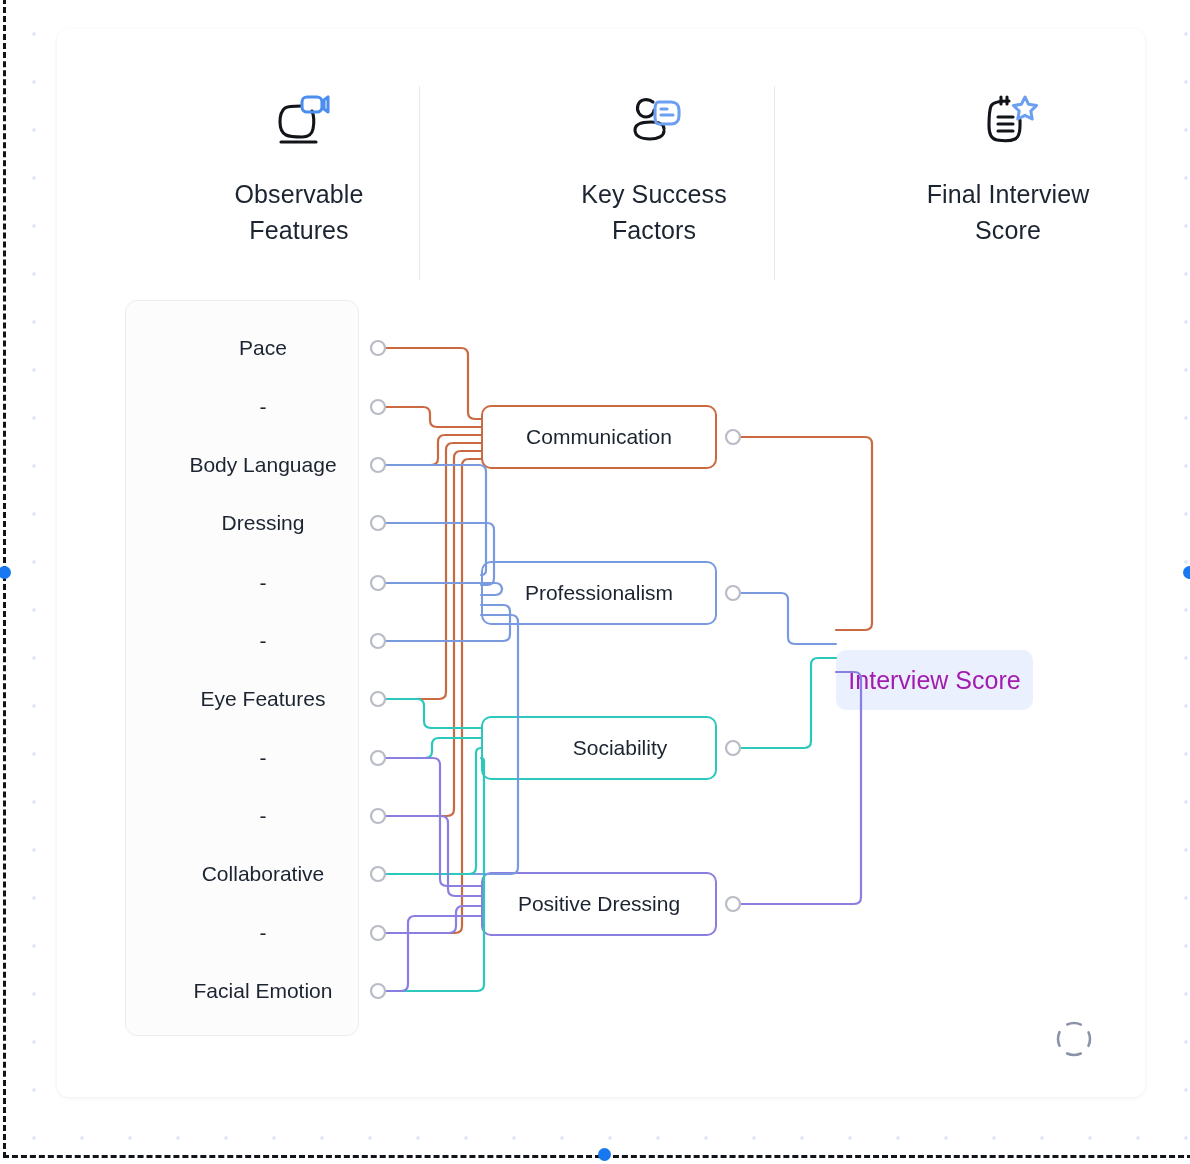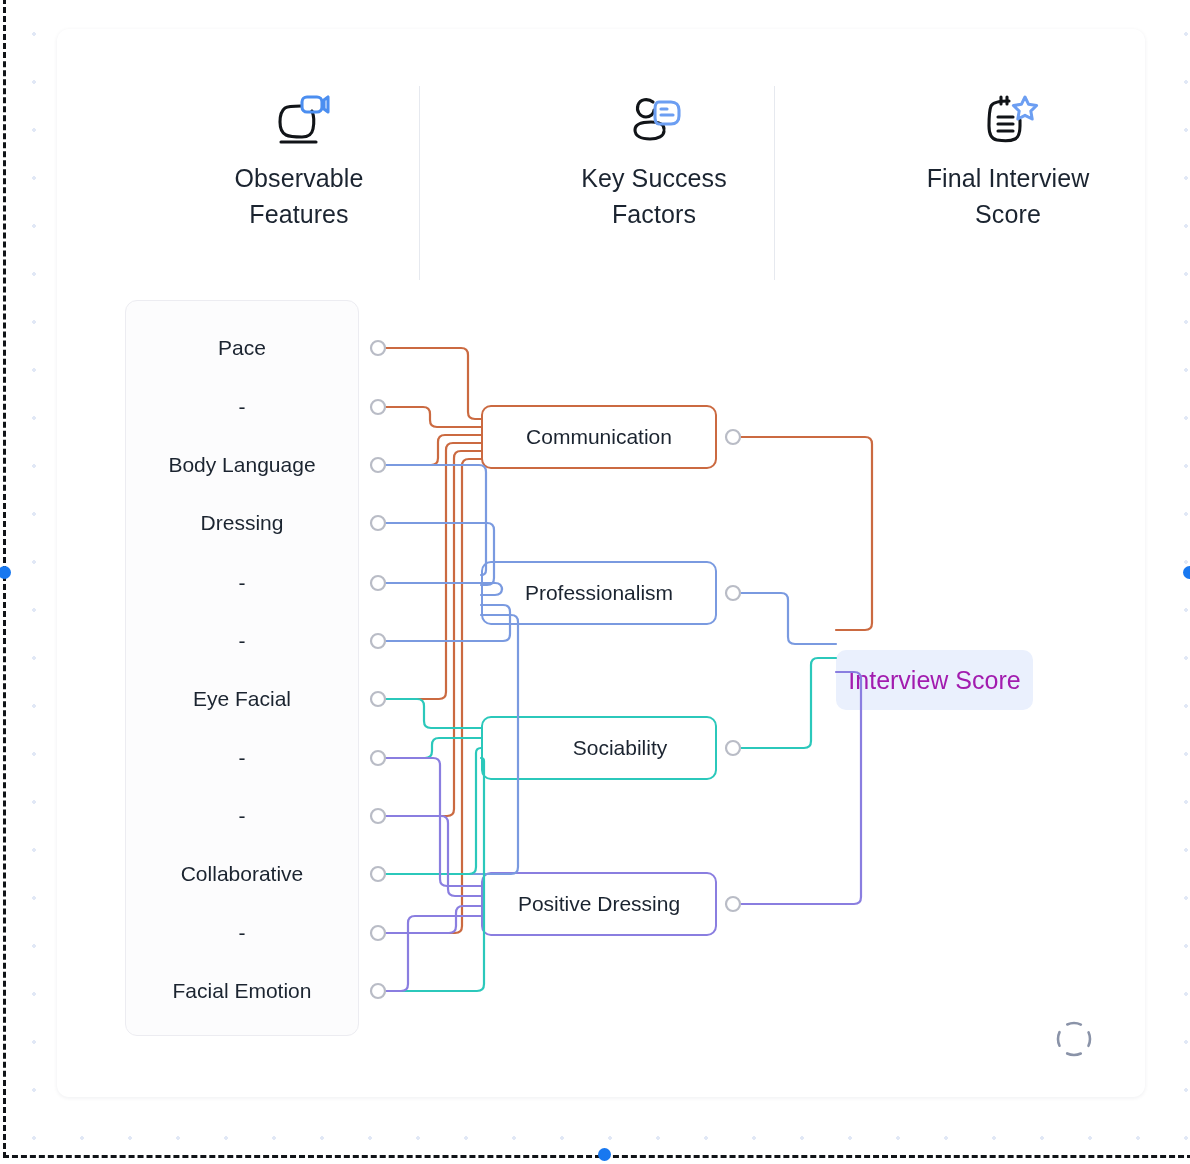--- a/index.html
+++ b/index.html
@@ -59,21 +59,21 @@
     position: absolute;
     top: 60px;
     width: 300px;
     text-align: center;
   }
   .col-head .icon-wrap {
     height: 64px;
     display: flex; align-items: center; justify-content: center;
   }
   .col-head .col-title {
-    margin-top: 8px;
+    margin-top: 24px;
     font-size: 25px;
     line-height: 1.42;
     color: #1b2430;
     letter-spacing: .1px;
     white-space: pre-line;
   }
   #col-head-0 { left: 92px; }
   #col-head-1 { left: 447px; }
   #col-head-2 { left: 801px; }
 
@@ -98,20 +98,21 @@
   }
   .feature-row {
     position: absolute;
     left: 0; width: 234px;
     height: 24px;
     margin-top: -12px;
     display: flex; align-items: center; justify-content: center;
     font-size: 21px;
     color: #1b2430;
     white-space: nowrap;
+    padding-left: 21px;
   }
   .feature-row.dash { color: #1b2430; font-size: 21px; }
 
   
   .factor-box {
     position: absolute;
     width: 236px; height: 64px;
     margin-top: -32px;
     left: 424px;
     background: #ffffff;
@@ -214,21 +215,21 @@
 
     <div id="feature-panel"></div>
 
     <div id="feature-labels">
         <div class="feature-row" style="top: 319px; left: 68px;">Pace</div>
         <div class="feature-row dash" style="top: 378px; left: 68px;">-</div>
         <div class="feature-row" style="top: 436px; left: 68px;">Body Language</div>
         <div class="feature-row" style="top: 494px; left: 68px;">Dressing</div>
         <div class="feature-row dash" style="top: 554px; left: 68px;">-</div>
         <div class="feature-row dash" style="top: 612px; left: 68px;">-</div>
-        <div class="feature-row" style="top: 670px; left: 68px;">Eye Facial</div>
+        <div class="feature-row" style="top: 670px; left: 68px;">Eye Features</div>
         <div class="feature-row dash" style="top: 729px; left: 68px;">-</div>
         <div class="feature-row dash" style="top: 787px; left: 68px;">-</div>
         <div class="feature-row" style="top: 845px; left: 68px;">Collaborative</div>
         <div class="feature-row dash" style="top: 904px; left: 68px;">-</div>
         <div class="feature-row" style="top: 962px; left: 68px;">Facial Emotion</div>
       </div>
 
     <div id="factor-boxes">
         <div class="factor-box" style="top: 408px; border-color: rgb(203, 106, 65);">Communication</div>
         <div class="factor-box" style="top: 564px; border-color: rgb(122, 154, 224);">Professionalism</div>

